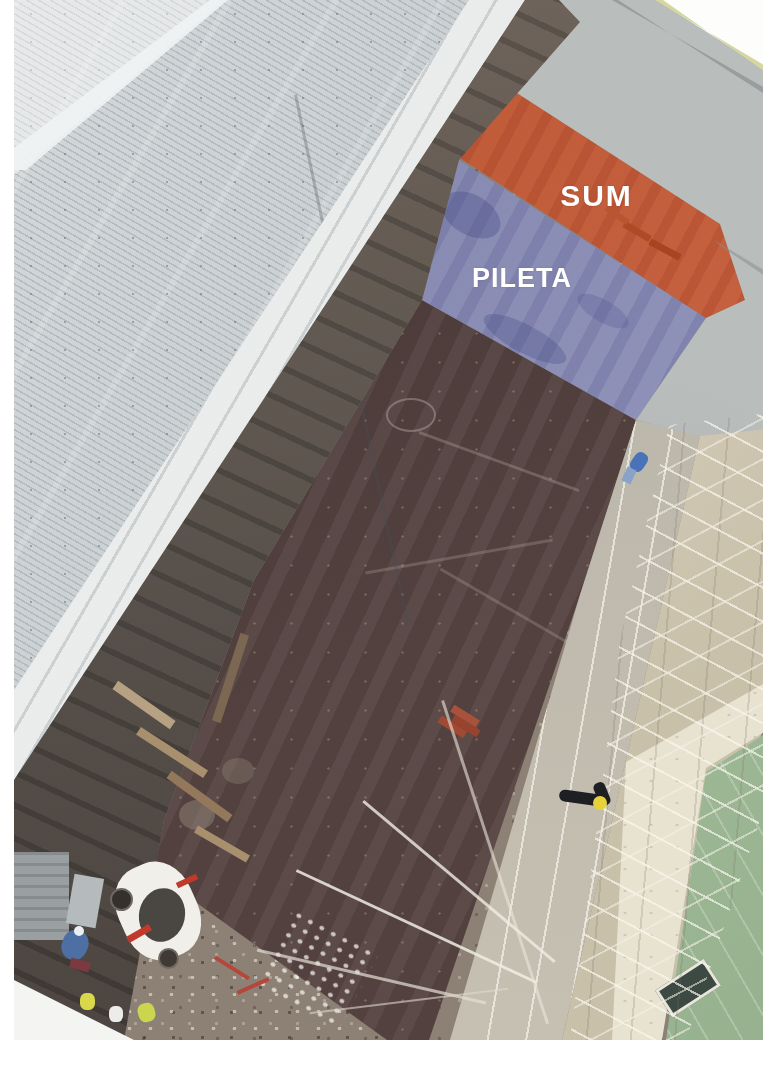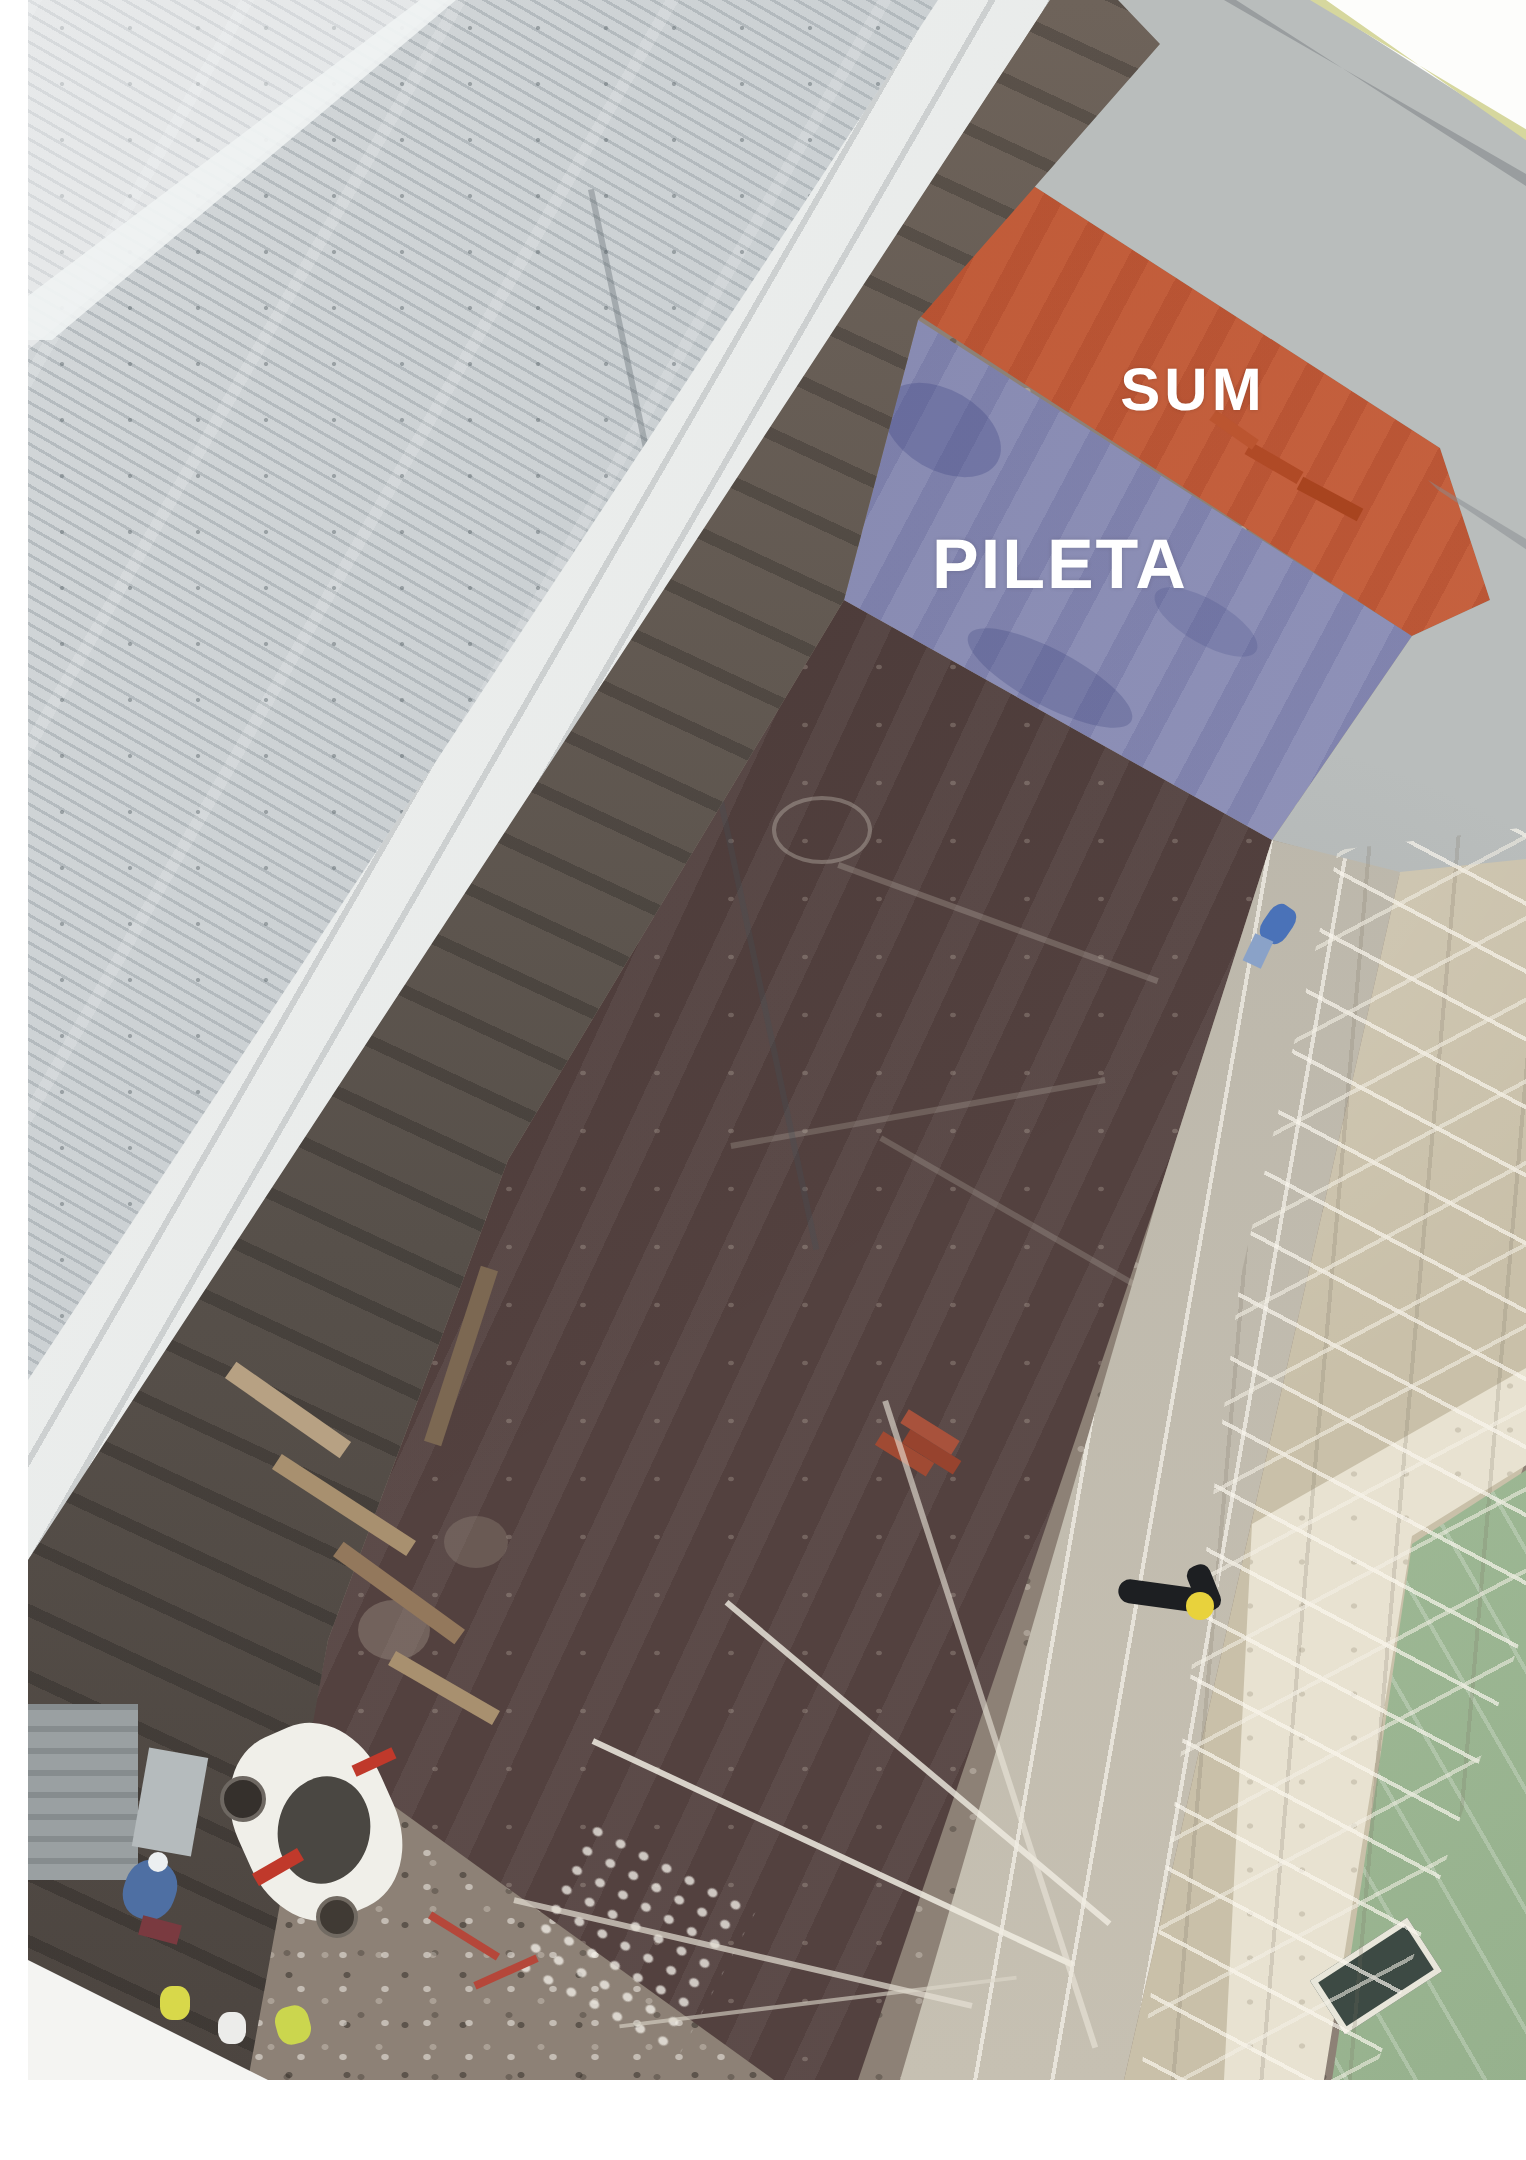--- a/index.html
+++ b/index.html
@@ -177,17 +177,17 @@
     <div class="abs" style="left:66px;top:993px;width:15px;height:17px;background:#d8d84a;border-radius:40%;"></div>
     <div class="abs" style="left:95px;top:1006px;width:14px;height:16px;background:#ececea;border-radius:40%;"></div>
     <div class="abs" style="left:124px;top:1003px;width:17px;height:19px;background:#cbd64e;border-radius:40%;transform:rotate(-15deg);"></div>
     <div class="abs" style="left:618px;top:452px;width:14px;height:20px;background:#4a72b8;border-radius:35%;transform:rotate(35deg);"></div>
     <div class="abs" style="left:610px;top:468px;width:10px;height:15px;background:#8aa2c8;transform:rotate(25deg);"></div>
     <div class="bar" style="left:545px;top:792px;width:46px;height:12px;background:#1d1f22;transform:rotate(8deg);border-radius:6px;"></div>
     <div class="bar" style="left:582px;top:782px;width:12px;height:24px;background:#1d1f22;transform:rotate(-22deg);border-radius:5px;"></div>
     <div class="dot" style="left:579px;top:796px;width:14px;height:14px;background:#e8d23c;"></div>
 
     <div class="zone-label" style="left:535px;top:181px;width:95px;font-size:30px;">SUM</div>
-    <div class="zone-label" style="left:452px;top:265px;width:112px;font-size:35px;letter-spacing:1px;">PILETA</div>
+    <div class="zone-label" style="left:452px;top:265px;width:112px;font-size:27px;letter-spacing:1px;">PILETA</div>
   </div>
 
   <div class="abs" style="left:0;top:1040px;width:763px;height:40px;background:#ffffff;"></div>
 </div>
 
 </body></html>

